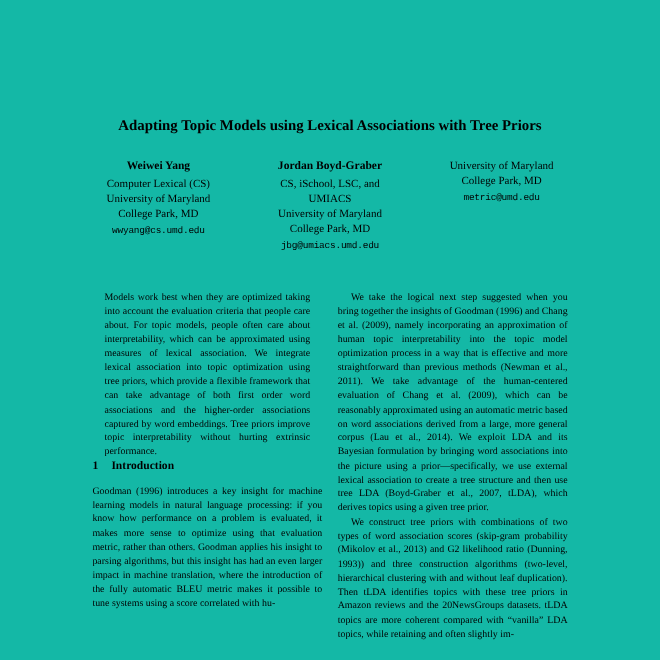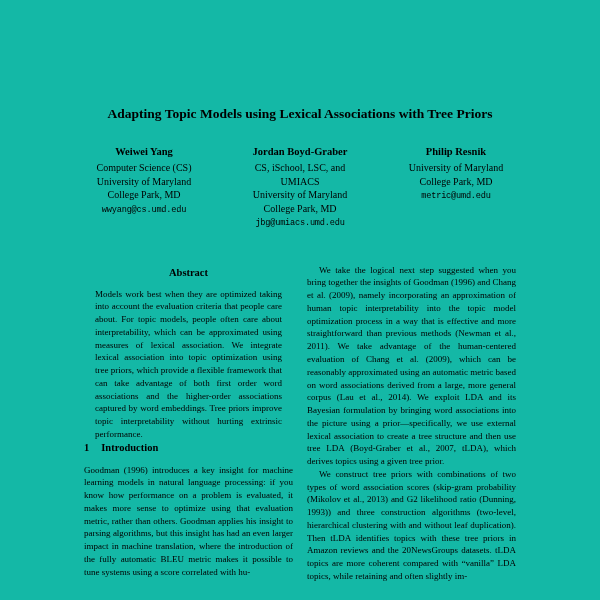--- a/index.html
+++ b/index.html
@@ -81,47 +81,45 @@
 <body>
 
 <div class="page">
 
   <h1 class="title">Adapting Topic Models using Lexical Associations with Tree Priors</h1>
 
   <div class="authors">
 
     <div class="author">
       <div class="author-name">Weiwei Yang</div>
-      <div class="author-line">Computer Science (CS)</div>
+      <div class="author-line">Computer Lexical (CS)</div>
       <div class="author-line">University of Maryland</div>
       <div class="author-line">College Park, MD</div>
       <div class="author-email">wwyang@cs.umd.edu</div>
     </div>
 
     <div class="author">
       <div class="author-name">Jordan Boyd-Graber</div>
       <div class="author-line">CS, iSchool, LSC, and UMIACS</div>
       <div class="author-line">University of Maryland</div>
       <div class="author-line">College Park, MD</div>
       <div class="author-email">jbg@umiacs.umd.edu</div>
     </div>
 
     <div class="author">
-      <div class="author-name">Philip Resnik</div>
       <div class="author-line">University of Maryland</div>
       <div class="author-line">College Park, MD</div>
       <div class="author-email">metric@umd.edu</div>
     </div>
 
   </div>
 
   <div class="body-cols">
 
     <div class="col">
-      <div class="abstract-heading">Abstract</div>
       <p class="body-par abstract-text">Models work best when they are optimized taking into account the evaluation criteria that people care about. For topic models, people often care about interpretability, which can be approximated using measures of lexical association. We integrate lexical association into topic optimization using tree priors, which provide a flexible framework that can take advantage of both first order word associations and the higher-order associations captured by word embeddings. Tree priors improve topic interpretability without hurting extrinsic performance.</p>
       <div class="section-heading">
         <span class="sec-num">1</span><span>Introduction</span>
       </div>
       <p class="body-par">Goodman (1996) introduces a key insight for machine learning models in natural language processing: if you know how performance on a problem is evaluated, it makes more sense to optimize using that evaluation metric, rather than others. Goodman applies his insight to parsing algorithms, but this insight has had an even larger impact in machine translation, where the introduction of the fully automatic BLEU metric makes it possible to tune systems using a score correlated with hu-</p>
     </div>
 
     <div class="col">
       <p class="body-par indented">We take the logical next step suggested when you bring together the insights of Goodman (1996) and Chang et al. (2009), namely incorporating an approximation of human topic interpretability into the topic model optimization process in a way that is effective and more straightforward than previous methods (Newman et al., 2011). We take advantage of the human-centered evaluation of Chang et al. (2009), which can be reasonably approximated using an automatic metric based on word associations derived from a large, more general corpus (Lau et al., 2014). We exploit LDA and its Bayesian formulation by bringing word associations into the picture using a prior—specifically, we use external lexical association to create a tree structure and then use tree LDA (Boyd-Graber et al., 2007, tLDA), which derives topics using a given tree prior.</p>
       <p class="body-par indented">We construct tree priors with combinations of two types of word association scores (skip-gram probability (Mikolov et al., 2013) and G2 likelihood ratio (Dunning, 1993)) and three construction algorithms (two-level, hierarchical clustering with and without leaf duplication). Then tLDA identifies topics with these tree priors in Amazon reviews and the 20NewsGroups datasets. tLDA topics are more coherent compared with “vanilla” LDA topics, while retaining and often slightly im-</p>

